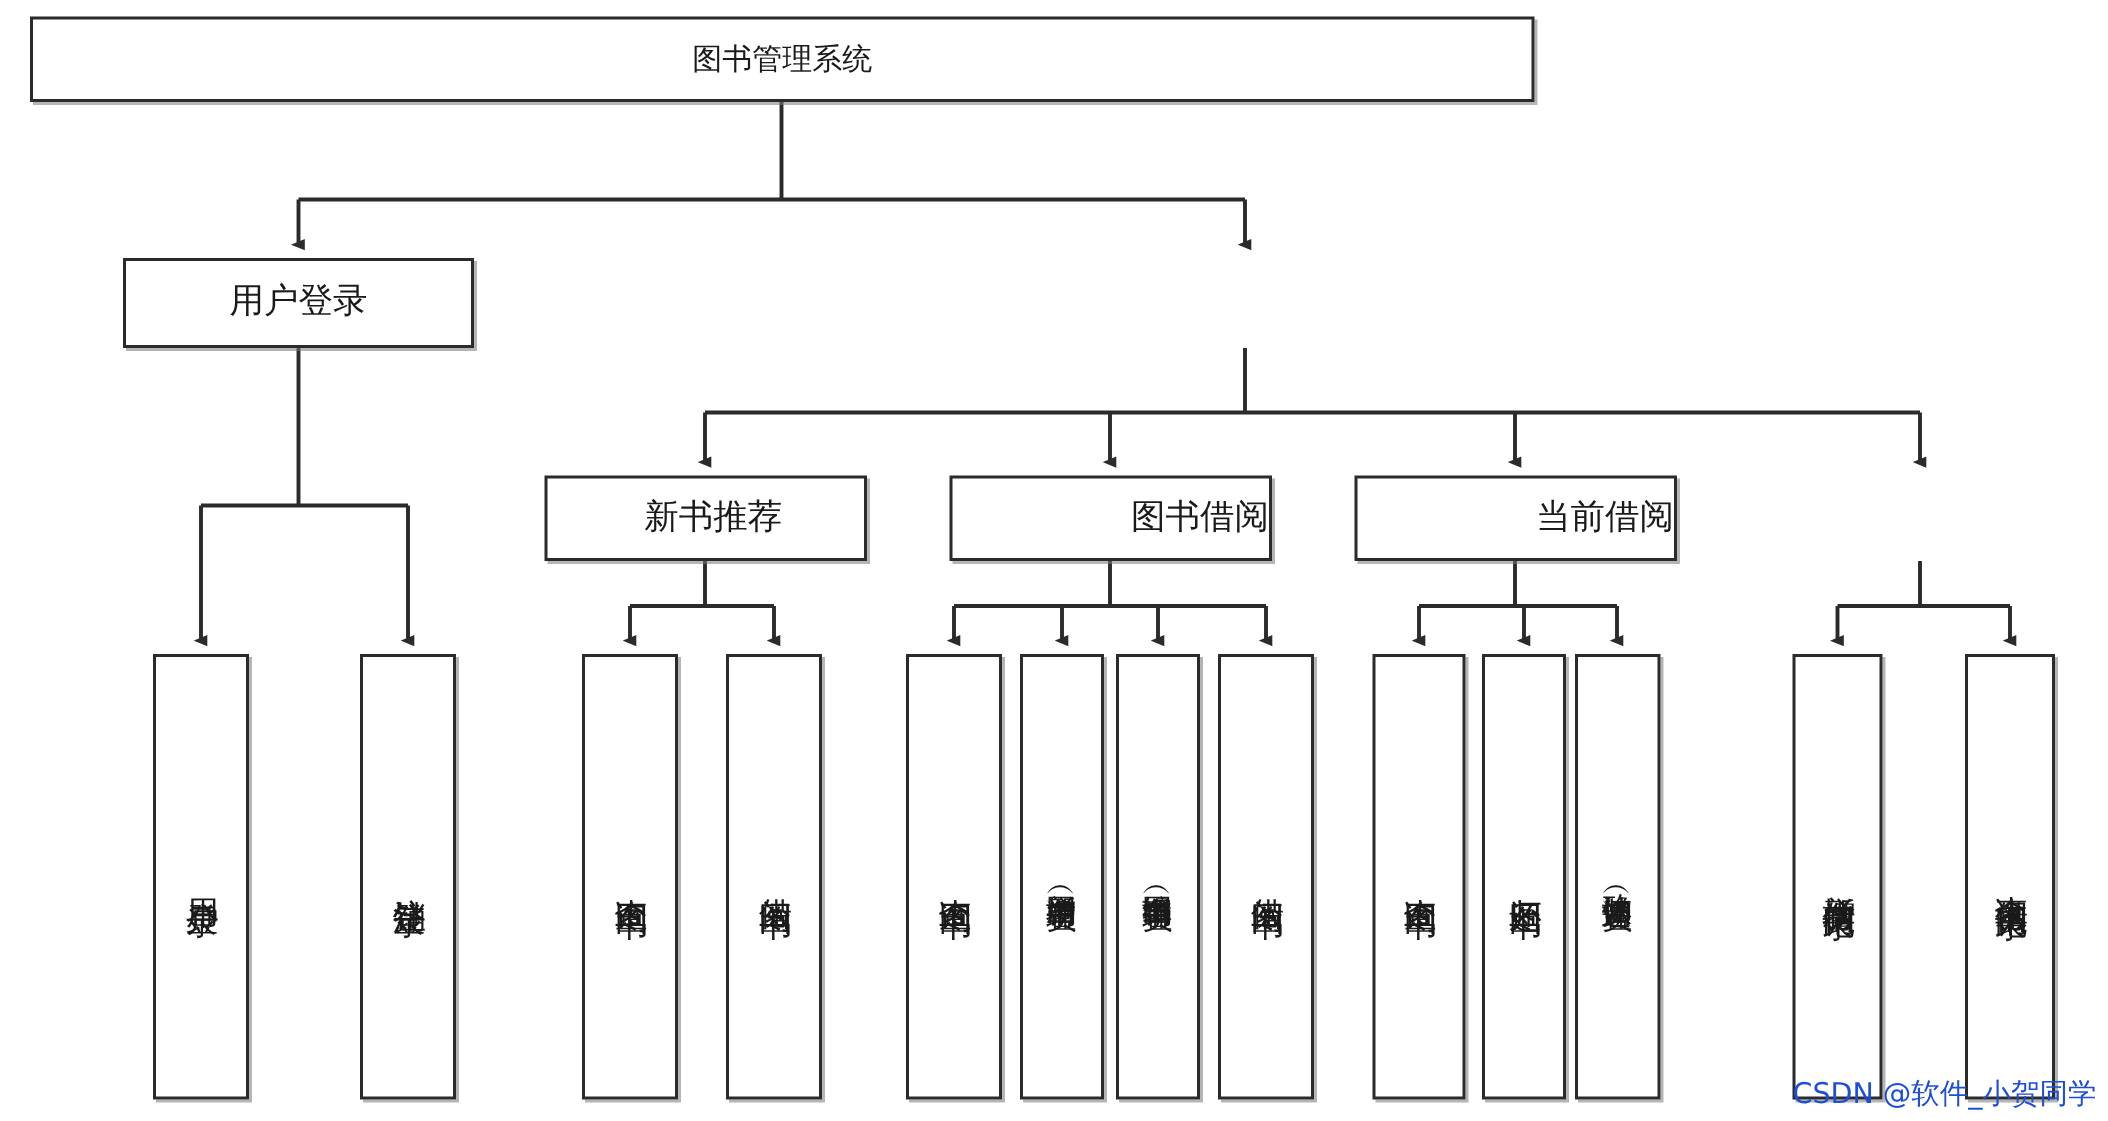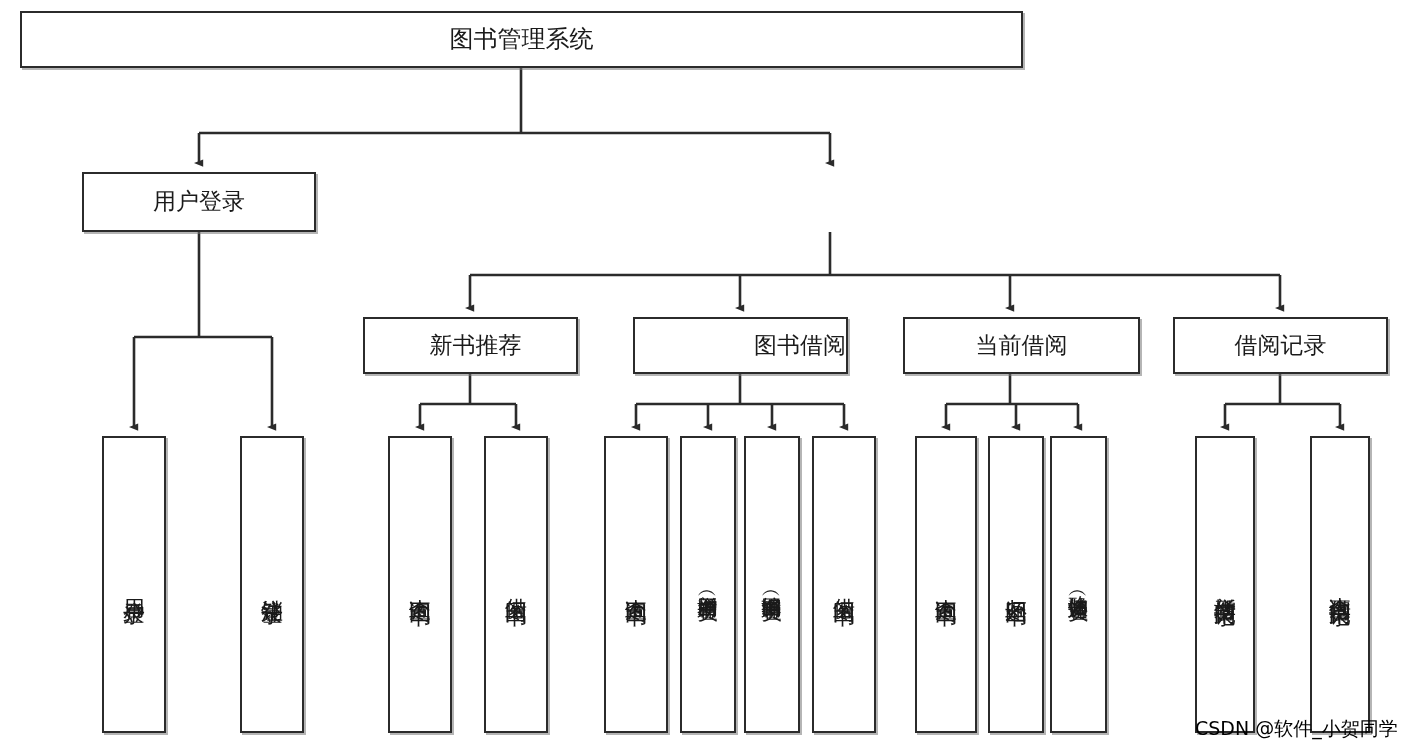--- a/index.html
+++ b/index.html
@@ -42,21 +42,21 @@
     display: block;
     text-align: center;
     line-height: 1.18;
     white-space: nowrap;
   }
   
   .node.h .label {
     font-size: 23px;
   }
   .node.root .label {
-    font-size: 24px;
+    font-size: 20px;
   }
   
   .node.v {
     padding: 6px 0;
     align-items: center;
     justify-content: center;
   }
   .node.v .label {
     writing-mode: vertical-rl;
     text-orientation: upright;
@@ -65,21 +65,21 @@
     line-height: 1;
     white-space: nowrap;
     text-align: center;
   }
   .node.v.narrow .label {
     font-size: 20px;
     letter-spacing: 1px;
   }
   .watermark {
     position: absolute;
-    color: #000000;
+    color: #1d4ed8;
     font-size: 19px;
     white-space: nowrap;
     z-index: 5;
     font-family: "DejaVu Sans", "Liberation Sans", sans-serif;
   }
 </style>
 </head>
 <body>
 
 <div id="diagram">
@@ -141,25 +141,22 @@
   <div class="node h" style="left:82px; top:172px; width:234px; height:60px;">
     <span class="label">用户登录</span>
   </div>
 
   <div class="node h" style="left:363px; top:317px; width:215px; height:57px;padding-left:10px;">
     <span class="label">新书推荐</span>
   </div>
   <div class="node h" style="left:633px; top:317px; width:215px; height:57px;justify-content:flex-end;">
     <span class="label">图书借阅</span>
   </div>
-  <div class="node h" style="left:903px; top:317px; width:237px; height:57px;">
+  <div class="node h" style="left:903px; top:317px; width:215px; height:57px;justify-content:flex-end;">
     <span class="label">当前借阅</span>
-  </div>
-  <div class="node h" style="left:1173px; top:317px; width:215px; height:57px;">
-    <span class="label">借阅记录</span>
   </div>
 
   <div class="node v" style="left:102px; top:436px; width:64px; height:297px;">
     <span class="label">用户登录</span>
   </div>
   <div class="node v" style="left:240px; top:436px; width:64px; height:297px;">
     <span class="label">注销登录</span>
   </div>
   <div class="node v" style="left:388px; top:436px; width:64px; height:297px;">
     <span class="label">查询图书</span>

